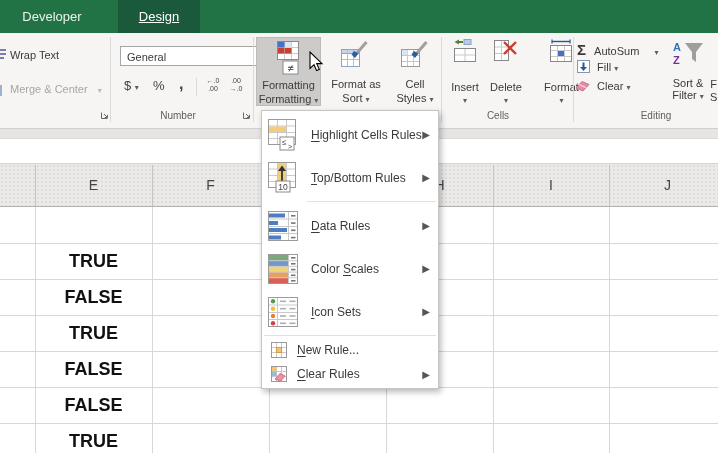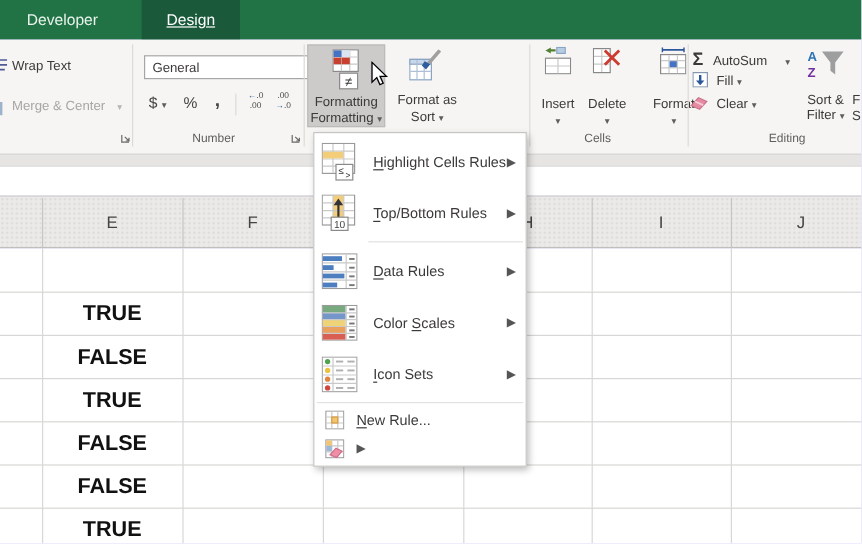--- a/index.html
+++ b/index.html
@@ -133,20 +133,32 @@
         <rect x="0.5" y="8.5" width="18" height="17" fill="#fff" stroke="#8aa4c4"></rect>
         <rect x="0.5" y="8.5" width="18" height="4" fill="#c9d7ea" stroke="#8aa4c4"></rect>
         <path d="M6.5,9 v16 M12.5,9 v16 M1,18.5 h17" stroke="#aebfd6"></path>
         <path d="M25.5,1 L16,12" stroke="#a0a0a0" stroke-width="3"></path>
         <polygon points="13,10 17.5,12.5 14,17 10.5,13.5" fill="#2e5e9e"></polygon>
       </svg>
       <span class="l1">Format as</span>
       <span class="l2"><span>Sort</span>
         <span class="chev">▾</span></span>
     </div>
+    <div class="bigbtn" style="left:392px;top:4px;width:46px;height:69px;">
+      <svg style="position:absolute;left:9px;top:4px;" width="28" height="28">
+        <rect x="0.5" y="8.5" width="18" height="17" fill="#fff" stroke="#9a9a9a"></rect>
+        <path d="M6.5,9 v16 M12.5,9 v16 M1,14.5 h17 M1,20.5 h17" stroke="#c9c9c9"></path>
+        <rect x="1" y="9" width="5.5" height="5" fill="#dce6f2"></rect>
+        <path d="M25.5,1 L16,12" stroke="#a0a0a0" stroke-width="3"></path>
+        <polygon points="13,10 17.5,12.5 14,17 10.5,13.5" fill="#2e5e9e"></polygon>
+      </svg>
+      <span class="l1">Cell</span>
+      <span class="l2"><span>Styles</span>
+        <span class="chev">▾</span></span>
+    </div>
     <div class="gsep" style="left:441px;"></div>
 
     <div class="cellbtn" style="left:445px;top:4px;width:40px;height:70px;">
       <svg style="position:absolute;left:9px;top:2px;" width="22" height="23">
         <rect x="10" y="0.5" width="7" height="5" fill="#b8cce4" stroke="#8aa4c4"></rect>
         <path d="M4,3 h5" stroke="#538135" stroke-width="2"></path>
         <polygon points="0.5,3 5,0.5 5,5.5" fill="#538135"></polygon>
         <rect x="0.5" y="9.5" width="21" height="13" fill="#fff" stroke="#888"></rect>
         <path d="M11,10 v12 M1,16 h20" stroke="#c9c9c9"></path>
       </svg>
@@ -369,20 +381,21 @@
     <div class="mi small">
       <span class="mic">
         <svg width="16" height="16">
           <rect x="0.5" y="0.5" width="15" height="15" fill="#fff" stroke="#9a9a9a"></rect>
           <path d="M5.5,1 v14 M10.5,1 v14 M1,5.5 h14 M1,10.5 h14" stroke="#c9c9c9"></path>
           <rect x="1" y="1" width="4.5" height="4.5" fill="#f2c572"></rect>
           <rect x="1" y="5.5" width="4.5" height="4.5" fill="#9cb8d8"></rect>
           <polygon points="4,13 9,7.5 14,10 9.5,15.3" fill="#ee8fa7" stroke="#d06c86"></polygon>
         </svg>
       </span>
+      <span class="mt"><span></span><u>C</u><span>lear Rules</span></span>
       <span class="sub">▶</span>
     </div>
 
   </div>
 
   <svg class="abs" style="left:309px;top:51px;z-index:60;" width="15" height="22">
     <path d="M1,1 L1,17.5 L5,13.7 L7.6,19.6 L10.3,18.4 L7.7,12.6 L13,12.6 Z" fill="#fff" stroke="#000" stroke-width="1.1"></path>
   </svg>
 </div>
 

